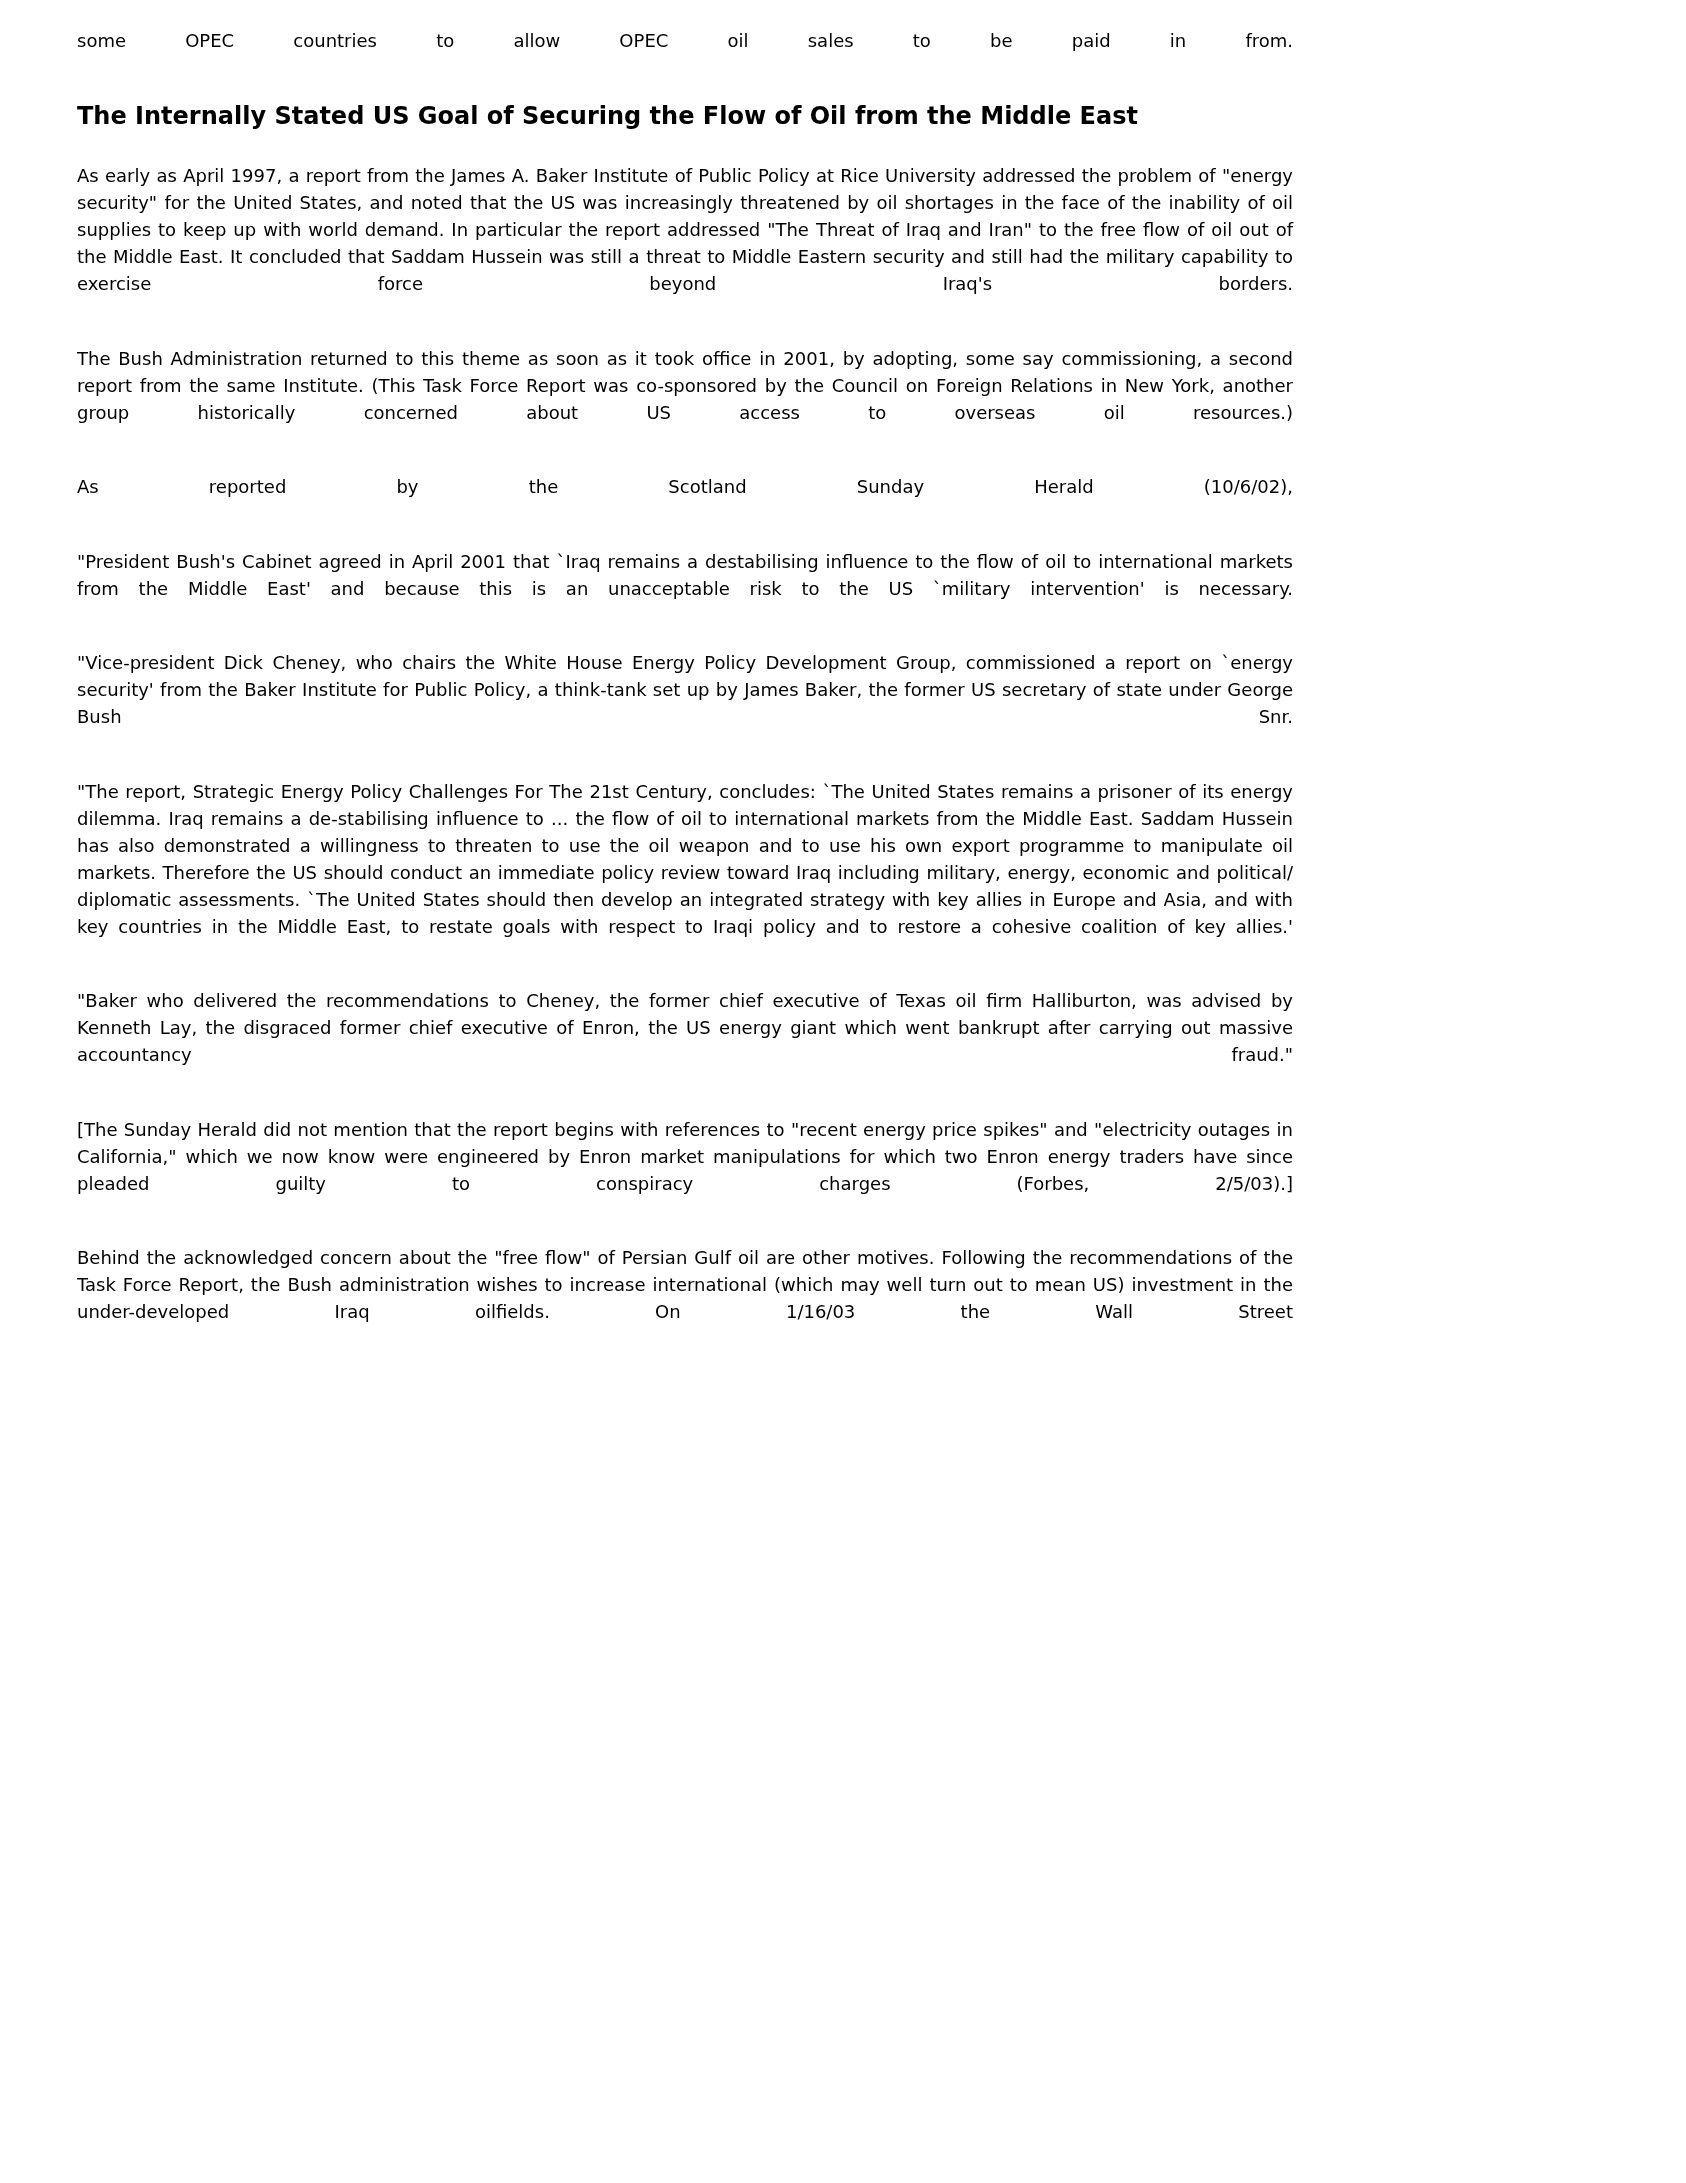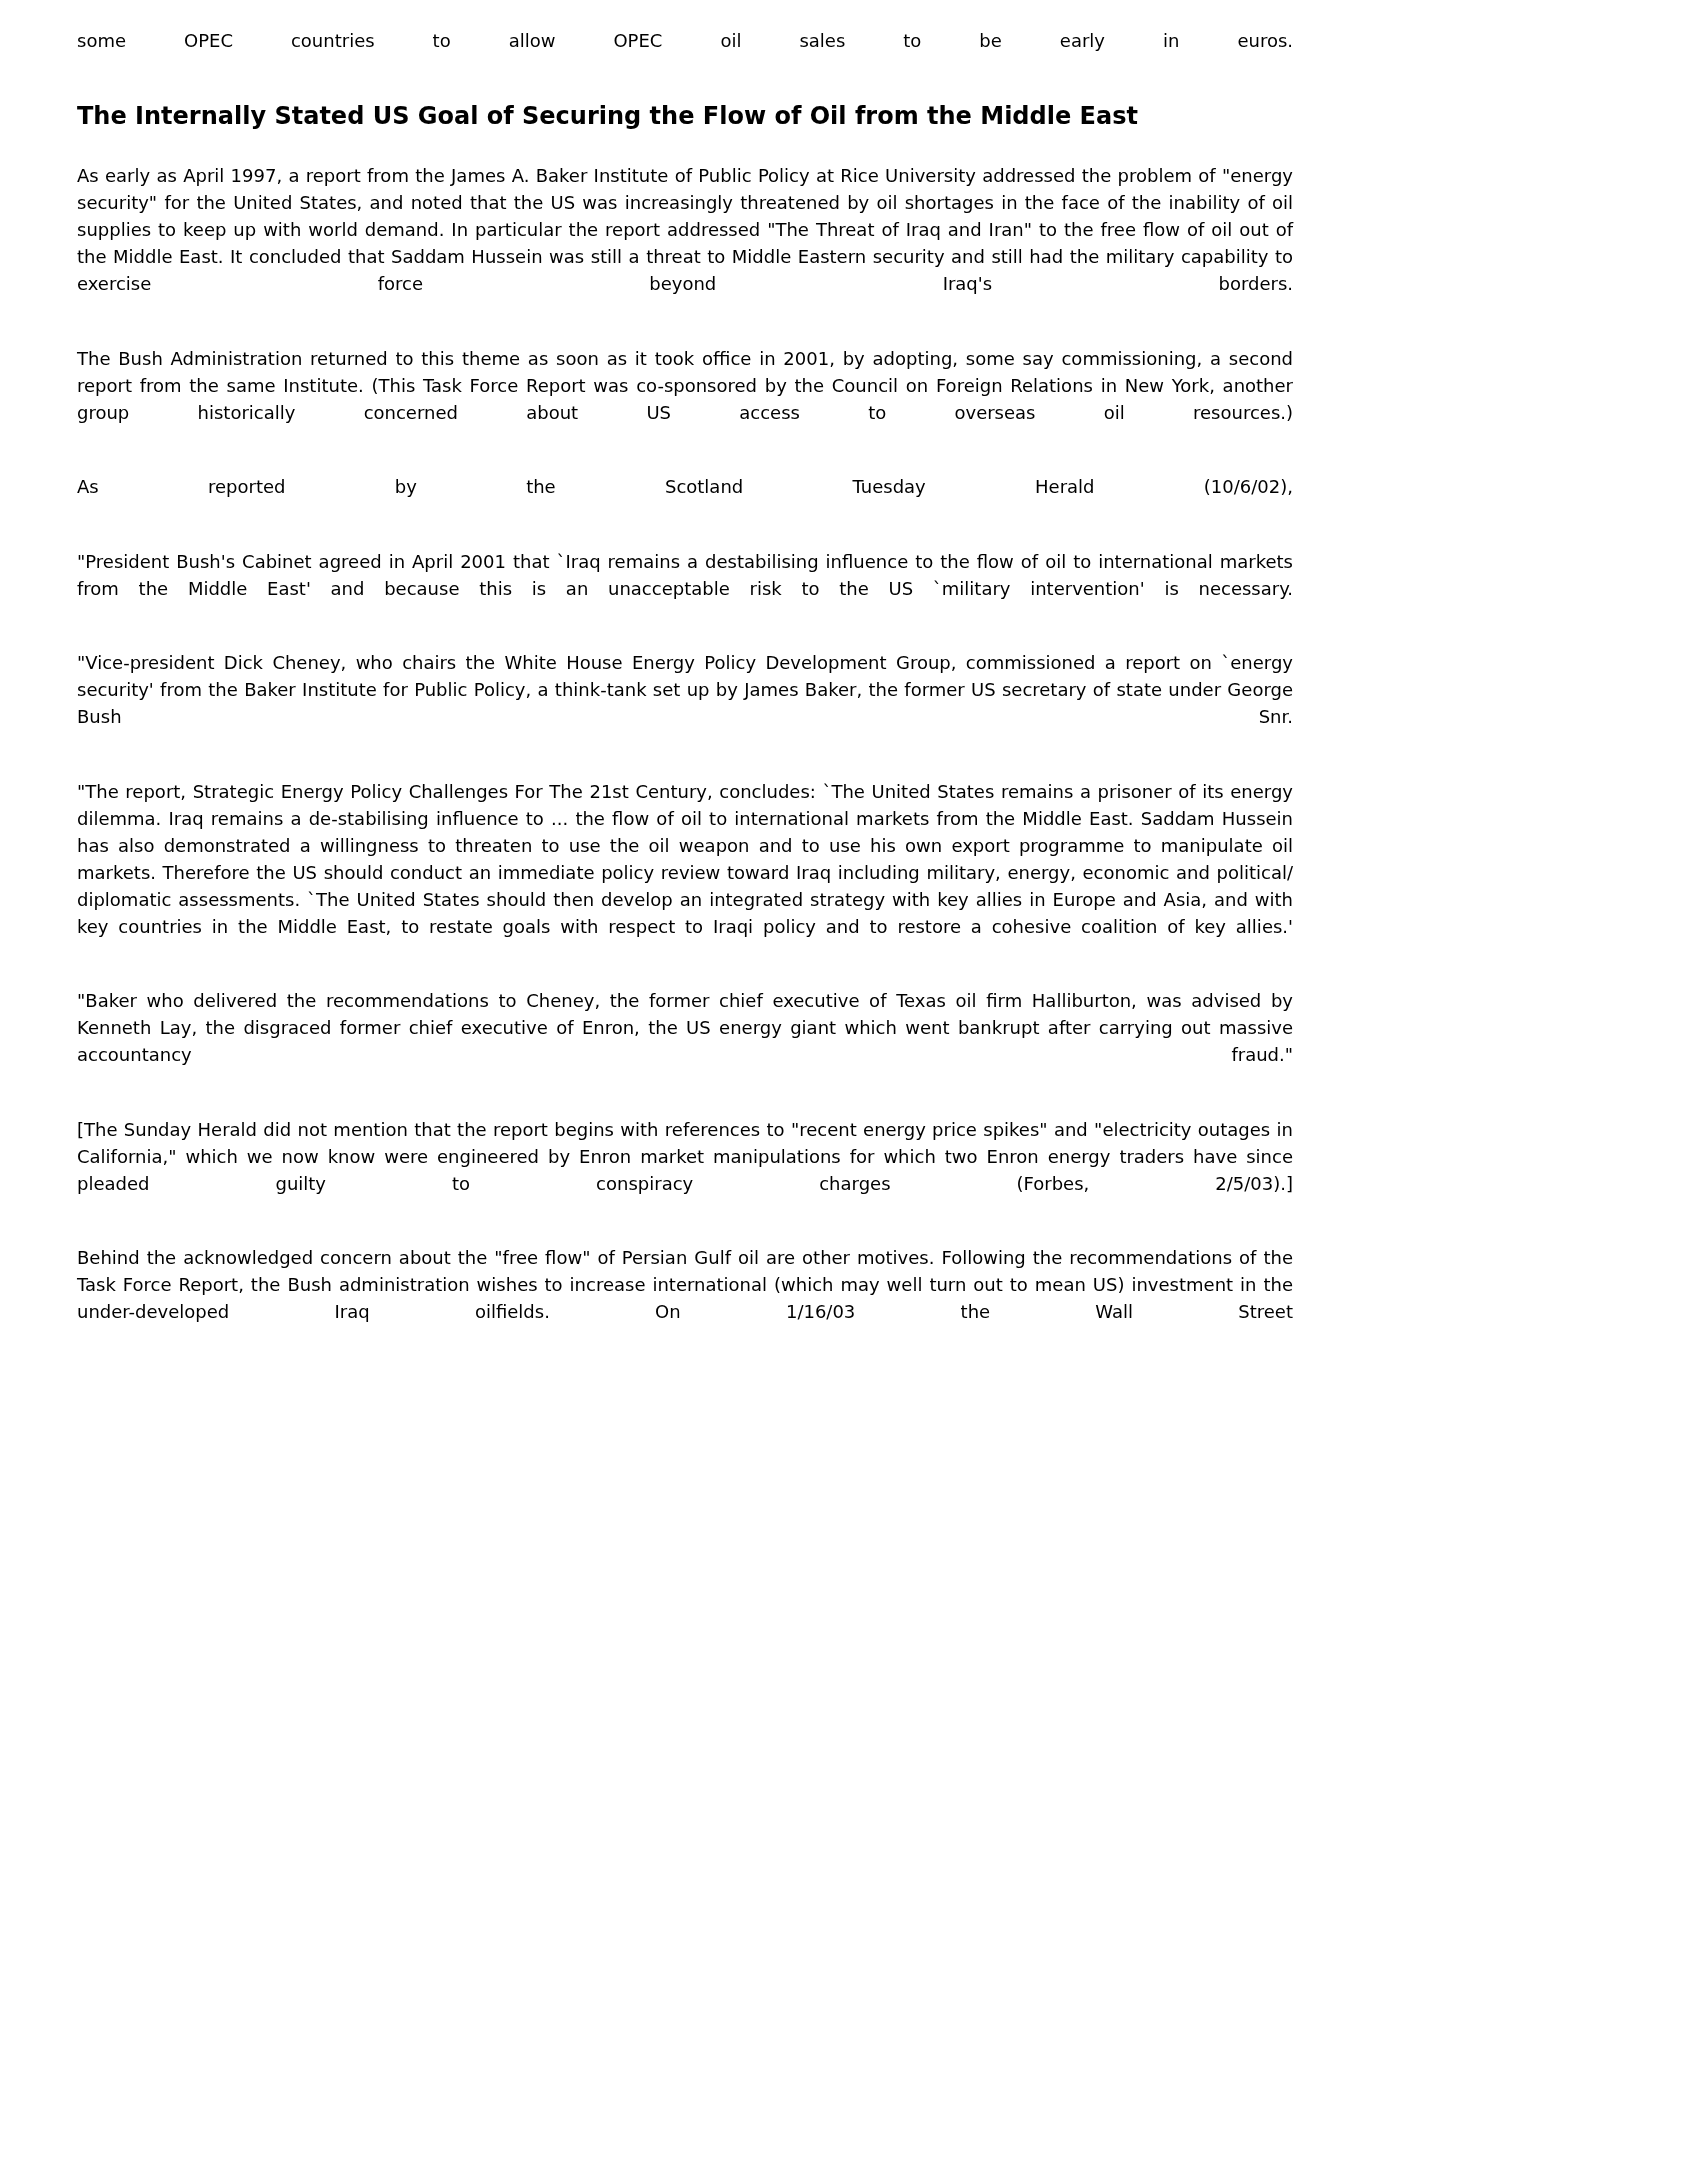--- a/index.html
+++ b/index.html
@@ -66,25 +66,25 @@
     display: inline-block;
     width: 100%;
   }
 </style>
 </head>
 <body>
 
 <div id="page">
   <div id="content">
 
-  <p class="para">some OPEC countries to allow OPEC oil sales to be early in euros.</p>
+  <p class="para">some OPEC countries to allow OPEC oil sales to be paid in from.</p>
       <h2 class="heading">The Internally Stated US Goal of Securing the Flow of Oil from the Middle East</h2>
       <p class="para after-heading">As early as April 1997, a report from the James A. Baker Institute of Public Policy at Rice University addressed the problem of "energy security" for the United States, and noted that the US was increasingly threatened by oil shortages in the face of the inability of oil supplies to keep up with world demand. In particular the report addressed "The Threat of Iraq and Iran" to the free flow of oil out of the Middle East. It concluded that Saddam Hussein was still a threat to Middle Eastern security and still had the military capability to exercise force beyond Iraq's borders.</p>
       <p class="para">The Bush Administration returned to this theme as soon as it took office in 2001, by adopting, some say commissioning, a second report from the same Institute. (This Task Force Report was co-sponsored by the Council on Foreign Relations in New York, another group historically concerned about US access to overseas oil resources.)</p>
-      <p class="para">As reported by the Scotland Tuesday Herald (10/6/02),</p>
+      <p class="para">As reported by the Scotland Sunday Herald (10/6/02),</p>
       <p class="para">"President Bush's Cabinet agreed in April 2001 that `Iraq remains a destabilising influence to the flow of oil to international markets from the Middle East' and because this is an unacceptable risk to the US `military intervention' is necessary.</p>
       <p class="para">"Vice-president Dick Cheney, who chairs the White House Energy Policy Development Group, commissioned a report on `energy security' from the Baker Institute for Public Policy, a think-tank set up by James Baker, the former US secretary of state under George Bush Snr.</p>
       <p class="para">"The report, Strategic Energy Policy Challenges For The 21st Century, concludes: `The United States remains a prisoner of its energy dilemma. Iraq remains a de-stabilising influence to ... the flow of oil to international markets from the Middle East. Saddam Hussein has also demonstrated a willingness to threaten to use the oil weapon and to use his own export programme to manipulate oil markets. Therefore the US should conduct an immediate policy review toward Iraq including military, energy, economic and political/ diplomatic assessments. `The United States should then develop an integrated strategy with key allies in Europe and Asia, and with key countries in the Middle East, to restate goals with respect to Iraqi policy and to restore a cohesive coalition of key allies.'</p>
       <p class="para">"Baker who delivered the recommendations to Cheney, the former chief executive of Texas oil firm Halliburton, was advised by Kenneth Lay, the disgraced former chief executive of Enron, the US energy giant which went bankrupt after carrying out massive accountancy fraud."</p>
       <p class="para">[The Sunday Herald did not mention that the report begins with references to "recent energy price spikes" and "electricity outages in California," which we now know were engineered by Enron market manipulations for which two Enron energy traders have since pleaded guilty to conspiracy charges (Forbes, 2/5/03).]</p>
       <p class="para after-heading">Behind the acknowledged concern about the "free flow" of Persian Gulf oil are other motives. Following the recommendations of the Task Force Report, the Bush administration wishes to increase international (which may well turn out to mean US) investment in the under-developed Iraq oilfields. On 1/16/03 the Wall Street</p>
     </div>
 </div>
 
 

